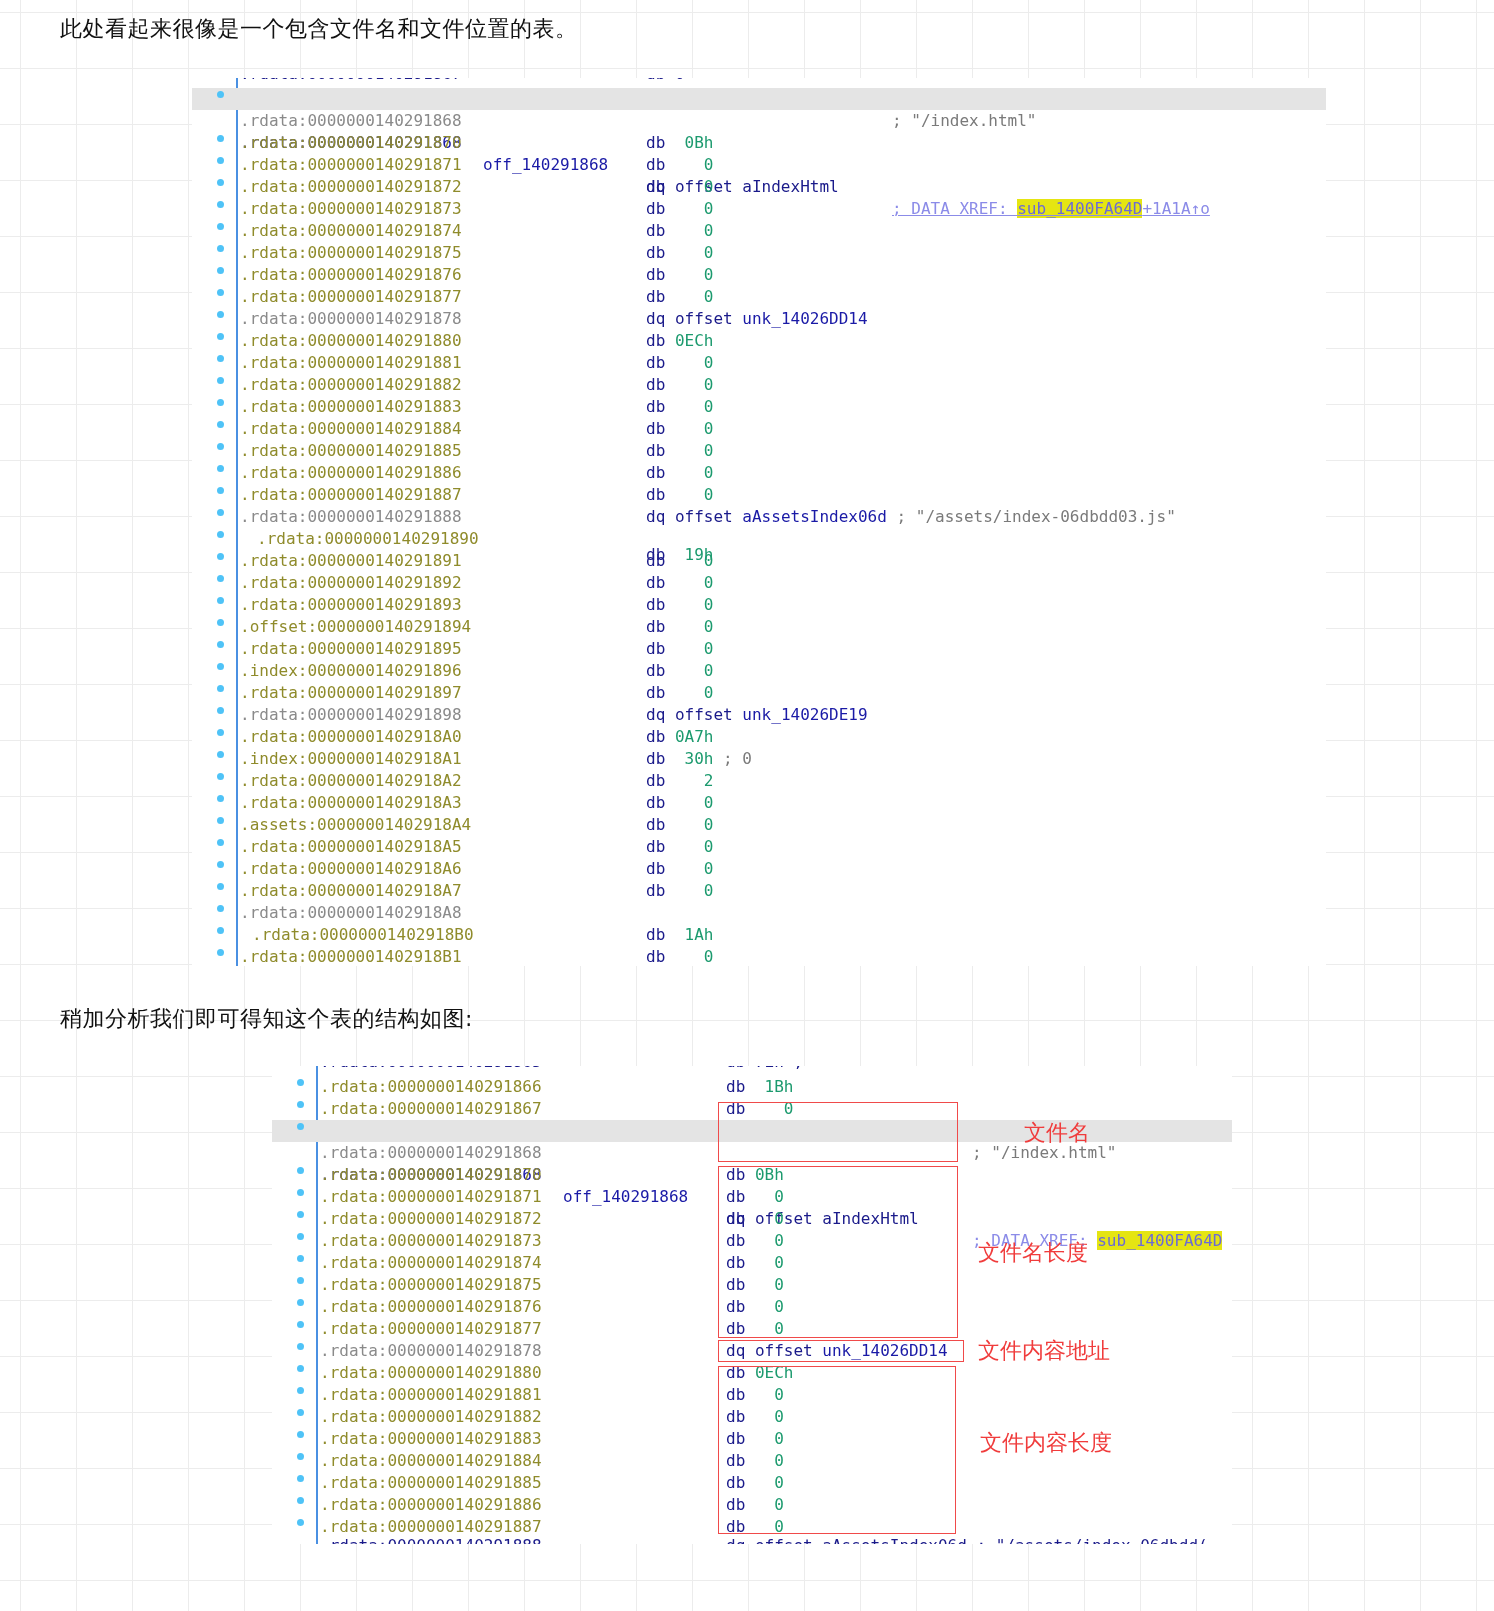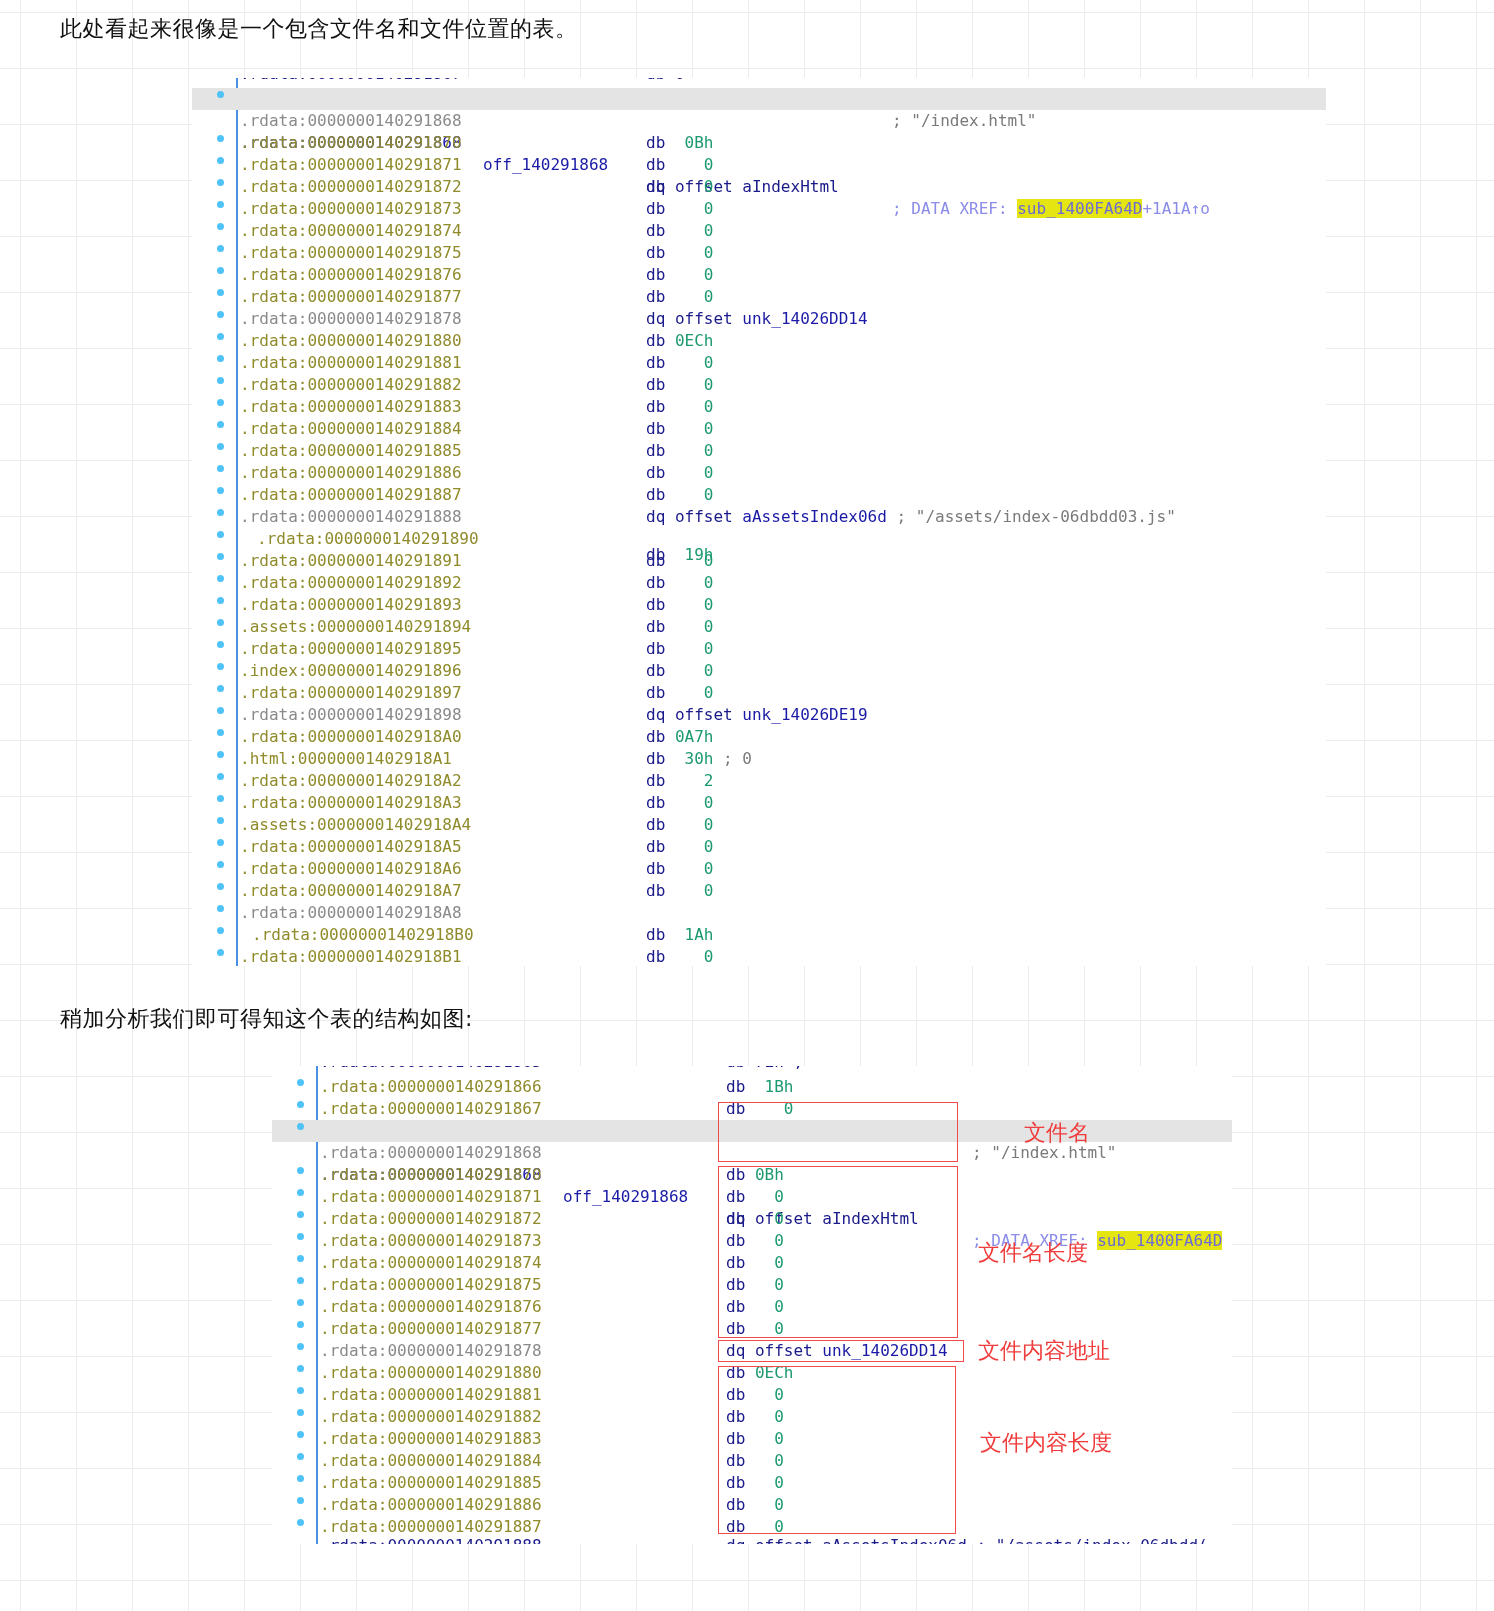--- a/index.html
+++ b/index.html
@@ -48,21 +48,21 @@
   <div class="gutter-line" style="left:44px;"></div>
   <div class="cut" style="top:0; color:#1a1a8a;">
     <span style="position:absolute;left:48px;top:-14px;">.rdata:0000000140291867</span>
     <span style="position:absolute;left:454px;top:-14px;">db    0</span>
   </div>
   <div class="row hl" style="top:10px;">
     <span class="dot" style="left:25px;"></span>
     <span class="addr blue" style="left:48px;">.rdata:0000000140291868</span>
     <span class="label" style="left:291px;">off_140291868</span>
     <span class="op" style="left:454px;">dq offset aIndexHtml</span>
-    <span class="xref" style="left:700px;"><span>; DATA XREF: </span><span class="hlname">sub_1400FA64D</span><span>+1A1A↑o</span></span>
+    <span class="xref" style="left:700px;text-decoration:underline;"><span>; DATA XREF: </span><span class="hlname">sub_1400FA64D</span><span>+1A1A↑o</span></span>
   </div>
   <div id="l1rows">
       <div class="row" style="top: 32px;"><span class="addr grey" style="left:48px;">.rdata:0000000140291868</span><span class="cmt" style="left:700px;">; "/index.html"</span></div>
       <div class="row" style="top: 54px;"><span class="dot" style="left:25px;"></span><span class="addr" style="left:48px;">.rdata:0000000140291870</span><span class="op" style="left:454px;"><span>db</span><span class="num"> <span> 0Bh</span></span></span></div>
       <div class="row" style="top: 76px;"><span class="dot" style="left:25px;"></span><span class="addr" style="left:48px;">.rdata:0000000140291871</span><span class="op" style="left:454px;"><span>db</span><span class="num"> <span>   0</span></span></span></div>
       <div class="row" style="top: 98px;"><span class="dot" style="left:25px;"></span><span class="addr" style="left:48px;">.rdata:0000000140291872</span><span class="op" style="left:454px;"><span>db</span><span class="num"> <span>   0</span></span></span></div>
       <div class="row" style="top: 120px;"><span class="dot" style="left:25px;"></span><span class="addr" style="left:48px;">.rdata:0000000140291873</span><span class="op" style="left:454px;"><span>db</span><span class="num"> <span>   0</span></span></span></div>
       <div class="row" style="top: 142px;"><span class="dot" style="left:25px;"></span><span class="addr" style="left:48px;">.rdata:0000000140291874</span><span class="op" style="left:454px;"><span>db</span><span class="num"> <span>   0</span></span></span></div>
       <div class="row" style="top: 164px;"><span class="dot" style="left:25px;"></span><span class="addr" style="left:48px;">.rdata:0000000140291875</span><span class="op" style="left:454px;"><span>db</span><span class="num"> <span>   0</span></span></span></div>
       <div class="row" style="top: 186px;"><span class="dot" style="left:25px;"></span><span class="addr" style="left:48px;">.rdata:0000000140291876</span><span class="op" style="left:454px;"><span>db</span><span class="num"> <span>   0</span></span></span></div>
@@ -74,27 +74,27 @@
       <div class="row" style="top: 318px;"><span class="dot" style="left:25px;"></span><span class="addr" style="left:48px;">.rdata:0000000140291883</span><span class="op" style="left:454px;"><span>db</span><span class="num"> <span>   0</span></span></span></div>
       <div class="row" style="top: 340px;"><span class="dot" style="left:25px;"></span><span class="addr" style="left:48px;">.rdata:0000000140291884</span><span class="op" style="left:454px;"><span>db</span><span class="num"> <span>   0</span></span></span></div>
       <div class="row" style="top: 362px;"><span class="dot" style="left:25px;"></span><span class="addr" style="left:48px;">.rdata:0000000140291885</span><span class="op" style="left:454px;"><span>db</span><span class="num"> <span>   0</span></span></span></div>
       <div class="row" style="top: 384px;"><span class="dot" style="left:25px;"></span><span class="addr" style="left:48px;">.rdata:0000000140291886</span><span class="op" style="left:454px;"><span>db</span><span class="num"> <span>   0</span></span></span></div>
       <div class="row" style="top: 406px;"><span class="dot" style="left:25px;"></span><span class="addr" style="left:48px;">.rdata:0000000140291887</span><span class="op" style="left:454px;"><span>db</span><span class="num"> <span>   0</span></span></span></div>
       <div class="row" style="top: 428px;"><span class="dot" style="left:25px;"></span><span class="addr grey" style="left:48px;">.rdata:0000000140291888</span><span class="op" style="left:454px;"><span>dq offset</span> <span class="name">aAssetsIndex06d</span><span class="cmt" style="position:static;"> ; "/assets/index-06dbdd03.js"</span></span></div>
       <div class="row" style="top: 450px;"><span class="dot" style="left:25px;"></span><span class="addr" style="left:65px;">.rdata:0000000140291890</span><span class="op" style="left:454px;margin-top:16px;"><span>db</span><span class="num"> <span> 19h</span></span></span></div>
       <div class="row" style="top: 472px;"><span class="dot" style="left:25px;"></span><span class="addr" style="left:48px;">.rdata:0000000140291891</span><span class="op" style="left:454px;"><span>db</span><span class="num"> <span>   0</span></span></span></div>
       <div class="row" style="top: 494px;"><span class="dot" style="left:25px;"></span><span class="addr" style="left:48px;">.rdata:0000000140291892</span><span class="op" style="left:454px;"><span>db</span><span class="num"> <span>   0</span></span></span></div>
       <div class="row" style="top: 516px;"><span class="dot" style="left:25px;"></span><span class="addr" style="left:48px;">.rdata:0000000140291893</span><span class="op" style="left:454px;"><span>db</span><span class="num"> <span>   0</span></span></span></div>
-      <div class="row" style="top: 538px;"><span class="dot" style="left:25px;"></span><span class="addr" style="left:48px;">.assets:0000000140291894</span><span class="op" style="left:454px;"><span>db</span><span class="num"> <span>   0</span></span></span></div>
+      <div class="row" style="top: 538px;"><span class="dot" style="left:25px;"></span><span class="addr" style="left:48px;">.offset:0000000140291894</span><span class="op" style="left:454px;"><span>db</span><span class="num"> <span>   0</span></span></span></div>
       <div class="row" style="top: 560px;"><span class="dot" style="left:25px;"></span><span class="addr" style="left:48px;">.rdata:0000000140291895</span><span class="op" style="left:454px;"><span>db</span><span class="num"> <span>   0</span></span></span></div>
       <div class="row" style="top: 582px;"><span class="dot" style="left:25px;"></span><span class="addr" style="left:48px;">.index:0000000140291896</span><span class="op" style="left:454px;"><span>db</span><span class="num"> <span>   0</span></span></span></div>
       <div class="row" style="top: 604px;"><span class="dot" style="left:25px;"></span><span class="addr" style="left:48px;">.rdata:0000000140291897</span><span class="op" style="left:454px;"><span>db</span><span class="num"> <span>   0</span></span></span></div>
       <div class="row" style="top: 626px;"><span class="dot" style="left:25px;"></span><span class="addr grey" style="left:48px;">.rdata:0000000140291898</span><span class="op" style="left:454px;"><span>dq offset</span> <span class="name">unk_14026DE19</span></span></div>
       <div class="row" style="top: 648px;"><span class="dot" style="left:25px;"></span><span class="addr" style="left:48px;">.rdata:00000001402918A0</span><span class="op" style="left:454px;"><span>db</span><span class="num"> <span>0A7h</span></span></span></div>
-      <div class="row" style="top: 670px;"><span class="dot" style="left:25px;"></span><span class="addr" style="left:48px;">.html:00000001402918A1</span><span class="op" style="left:454px;"><span>db</span><span class="num"> <span> 30h</span></span><span class="cmt" style="position:static;"> ; 0</span></span></div>
+      <div class="row" style="top: 670px;"><span class="dot" style="left:25px;"></span><span class="addr" style="left:48px;">.index:00000001402918A1</span><span class="op" style="left:454px;"><span>db</span><span class="num"> <span> 30h</span></span><span class="cmt" style="position:static;"> ; 0</span></span></div>
       <div class="row" style="top: 692px;"><span class="dot" style="left:25px;"></span><span class="addr" style="left:48px;">.rdata:00000001402918A2</span><span class="op" style="left:454px;"><span>db</span><span class="num"> <span>   2</span></span></span></div>
       <div class="row" style="top: 714px;"><span class="dot" style="left:25px;"></span><span class="addr" style="left:48px;">.rdata:00000001402918A3</span><span class="op" style="left:454px;"><span>db</span><span class="num"> <span>   0</span></span></span></div>
       <div class="row" style="top: 736px;"><span class="dot" style="left:25px;"></span><span class="addr" style="left:48px;">.assets:00000001402918A4</span><span class="op" style="left:454px;"><span>db</span><span class="num"> <span>   0</span></span></span></div>
       <div class="row" style="top: 758px;"><span class="dot" style="left:25px;"></span><span class="addr" style="left:48px;">.rdata:00000001402918A5</span><span class="op" style="left:454px;"><span>db</span><span class="num"> <span>   0</span></span></span></div>
       <div class="row" style="top: 780px;"><span class="dot" style="left:25px;"></span><span class="addr" style="left:48px;">.rdata:00000001402918A6</span><span class="op" style="left:454px;"><span>db</span><span class="num"> <span>   0</span></span></span></div>
       <div class="row" style="top: 802px;"><span class="dot" style="left:25px;"></span><span class="addr" style="left:48px;">.rdata:00000001402918A7</span><span class="op" style="left:454px;"><span>db</span><span class="num"> <span>   0</span></span></span></div>
       <div class="row" style="top: 824px;"><span class="dot" style="left:25px;"></span><span class="addr grey" style="left:48px;">.rdata:00000001402918A8</span></div>
       <div class="row" style="top: 846px;"><span class="dot" style="left:25px;"></span><span class="addr" style="left:60px;">.rdata:00000001402918B0</span><span class="op" style="left:454px;"><span>db</span><span class="num"> <span> 1Ah</span></span></span></div>
       <div class="row" style="top: 868px;"><span class="dot" style="left:25px;"></span><span class="addr" style="left:48px;">.rdata:00000001402918B1</span><span class="op" style="left:454px;"><span>db</span><span class="num"> <span>   0</span></span></span></div>
     </div>

